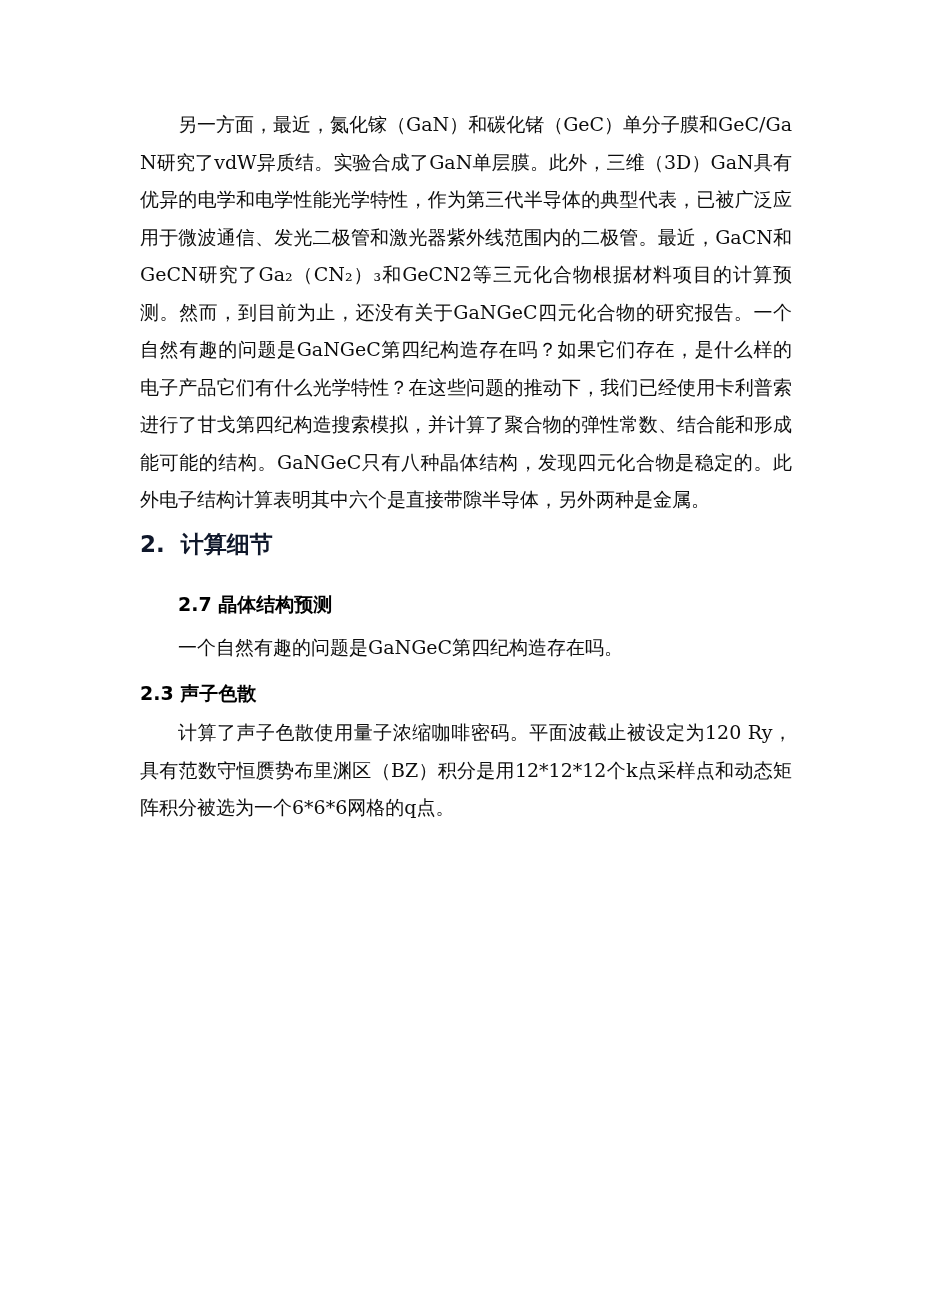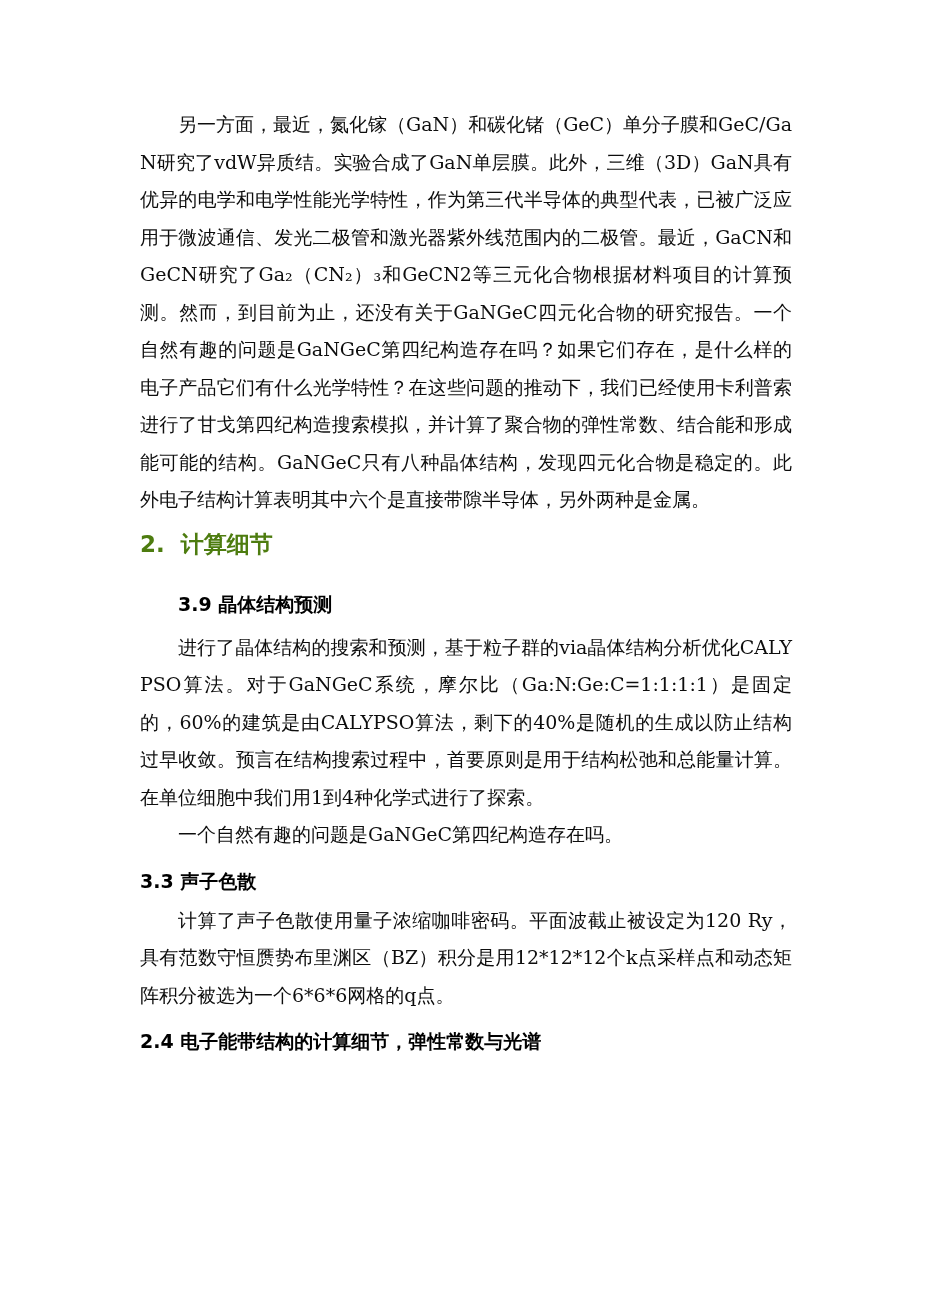--- a/index.html
+++ b/index.html
@@ -25,21 +25,21 @@
   }
   p.body {
     margin: 0;
     text-indent: 2em;
     text-align: justify;
     word-break: break-all;
   }
   h2.sec {
     font-family: "DejaVu Sans", "Liberation Sans", sans-serif;
     font-weight: bold;
-    color: #4d7c0f;
+    color: #0f172a;
     font-size: 23px;
     line-height: 30px;
     margin: 10px 0 0 0;
     white-space: pre-wrap;
   }
   h3.sub {
     font-family: "DejaVu Sans", "Liberation Sans", sans-serif;
     font-weight: bold;
     color: #000000;
     font-size: 19px;
@@ -60,23 +60,21 @@
 </style>
 </head>
 <body>
 
 <div class="page">
 
   <p class="body">另一方面，最近，氮化镓（GaN）和碳化锗（GeC）单分子膜和GeC/GaN研究了vdW异质结。实验合成了GaN单层膜。此外，三维（3D）GaN具有优异的电学和电学性能光学特性，作为第三代半导体的典型代表，已被广泛应用于微波通信、发光二极管和激光器紫外线范围内的二极管。最近，GaCN和GeCN研究了Ga₂（CN₂）₃和GeCN2等三元化合物根据材料项目的计算预测。然而，到目前为止，还没有关于GaNGeC四元化合物的研究报告。一个自然有趣的问题是GaNGeC第四纪构造存在吗？如果它们存在，是什么样的电子产品它们有什么光学特性？在这些问题的推动下，我们已经使用卡利普索进行了甘戈第四纪构造搜索模拟，并计算了聚合物的弹性常数、结合能和形成能可能的结构。GaNGeC只有八种晶体结构，发现四元化合物是稳定的。此外电子结构计算表明其中六个是直接带隙半导体，另外两种是金属。</p>
 
   <h2 class="sec">2.  计算细节</h2>
 
-  <h3 class="sub indented first">3.9 晶体结构预测</h3>
-  <p class="body tight">进行了晶体结构的搜索和预测，基于粒子群的via晶体结构分析优化CALYPSO算法。对于GaNGeC系统，摩尔比（Ga:N:Ge:C=1:1:1:1）是固定的，60%的建筑是由CALYPSO算法，剩下的40%是随机的生成以防止结构过早收敛。预言在结构搜索过程中，首要原则是用于结构松弛和总能量计算。在单位细胞中我们用1到4种化学式进行了探索。</p>
+  <h3 class="sub indented first">2.7 晶体结构预测</h3>
 
   <p class="body tight">一个自然有趣的问题是GaNGeC第四纪构造存在吗。</p>
 
-  <h3 class="sub">3.3 声子色散</h3>
+  <h3 class="sub">2.3 声子色散</h3>
   <p class="body tight">计算了声子色散使用量子浓缩咖啡密码。平面波截止被设定为120 Ry，具有范数守恒赝势布里渊区（BZ）积分是用12*12*12个k点采样点和动态矩阵积分被选为一个6*6*6网格的q点。</p>
 
-  <h3 class="sub">2.4 电子能带结构的计算细节，弹性常数与光谱</h3>
 
 </div>
 
 </body></html>

